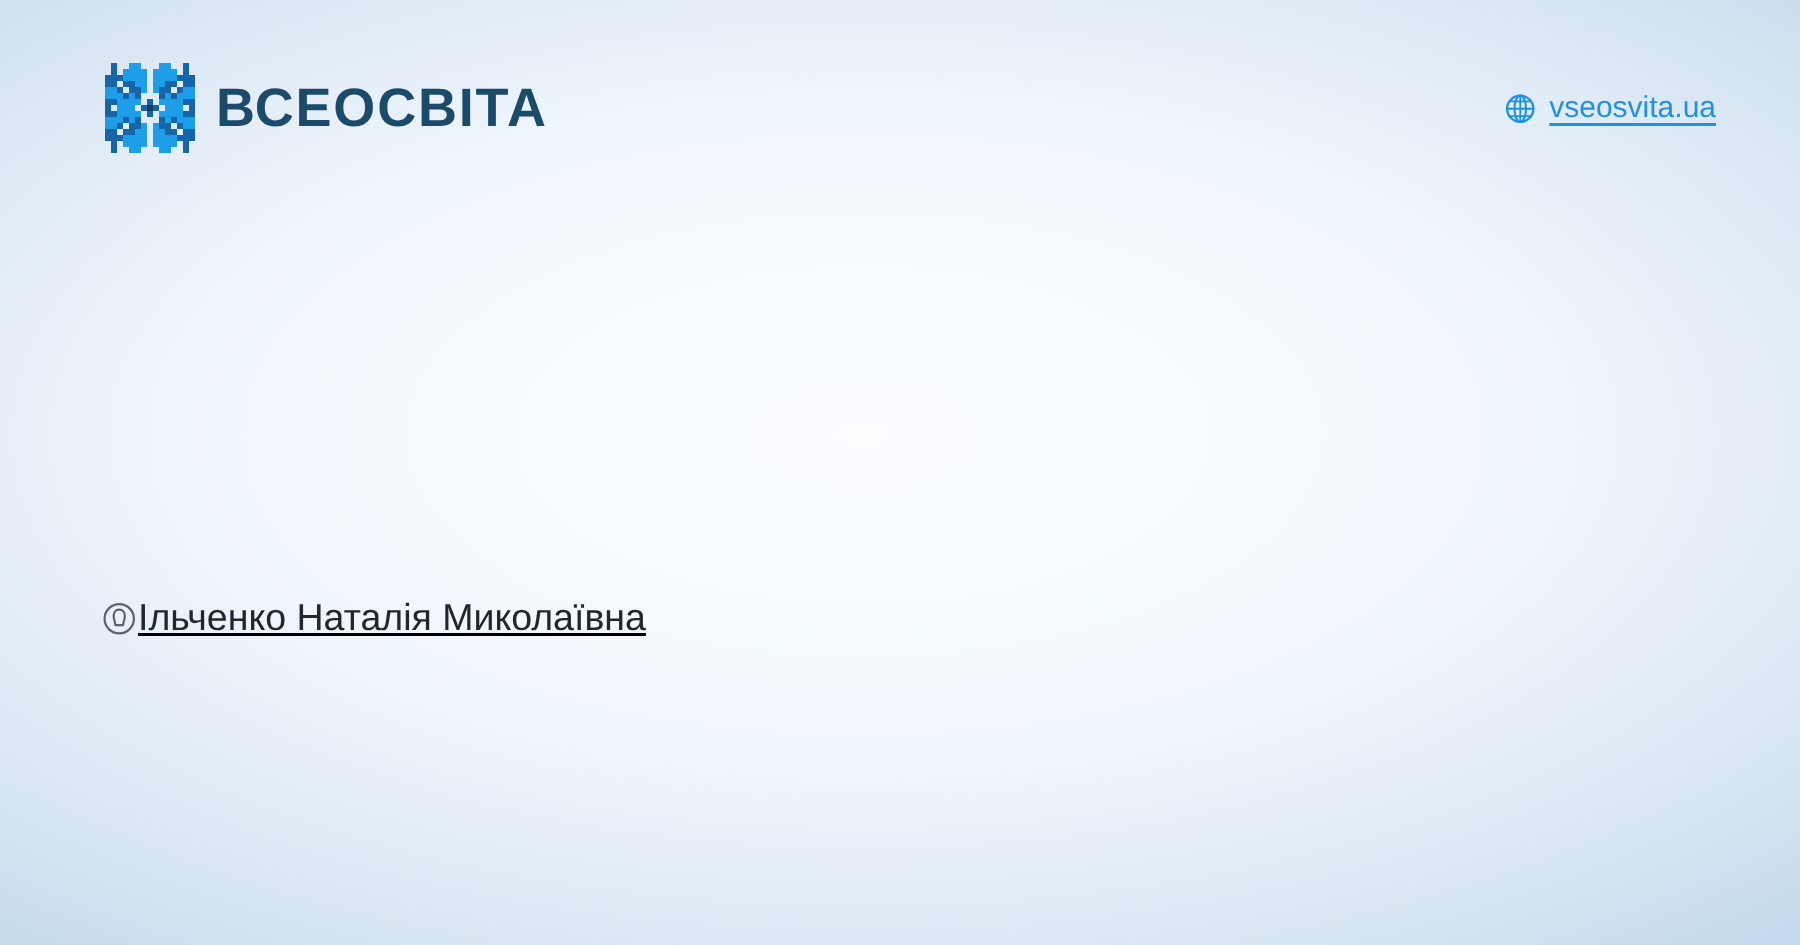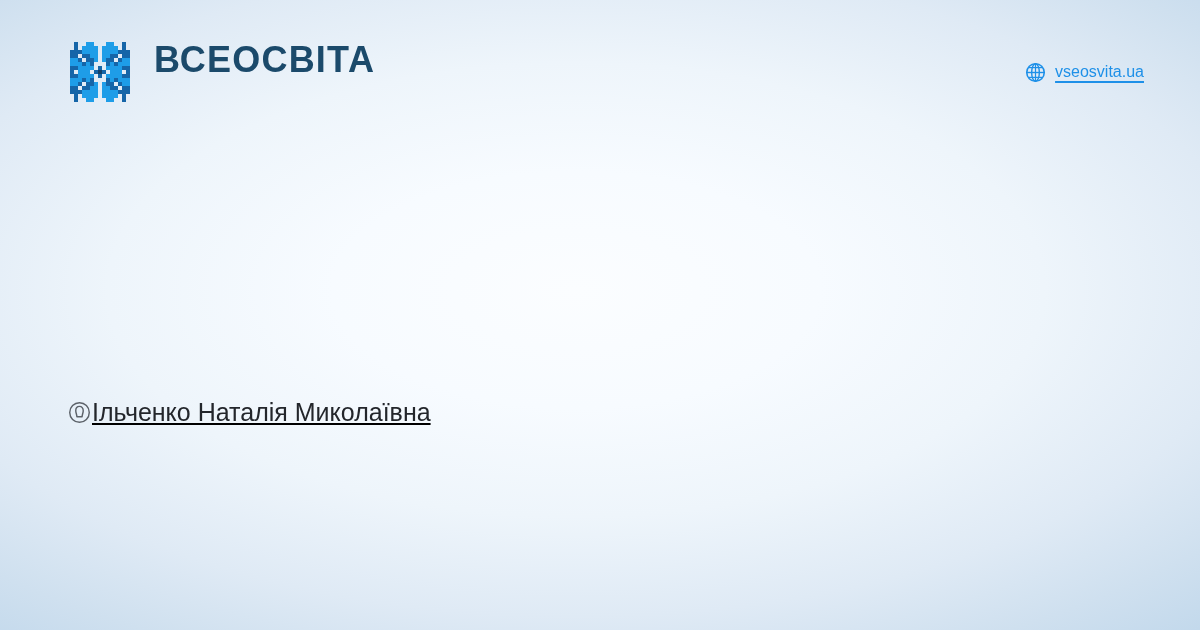--- a/index.html
+++ b/index.html
@@ -38,21 +38,22 @@
     right: 56px;
     top: 40px;
     height: 64px;
     display: flex;
     align-items: center;
     justify-content: space-between;
   }
 
   .brand {
     display: flex;
-    gap: 24px;
+    align-items: center;
+    gap: 14px;
   }
 
   .brand-mark {
     width: 60px;
     height: 60px;
     display: block;
     flex: 0 0 auto;
   }
 
   .brand-name {
@@ -75,21 +76,21 @@
   }
 
   .globe-icon {
     width: 21px;
     height: 21px;
     flex: 0 0 auto;
     display: block;
   }
 
   .site-link-text {
-    font-size: 16px;
+    font-size: 20px;
     color: #1e90e8;
     text-decoration: underline;
     text-underline-offset: 4px;
     text-decoration-thickness: 2px;
     white-space: nowrap;
     text-align: center;
   }
 
   
   .title {

